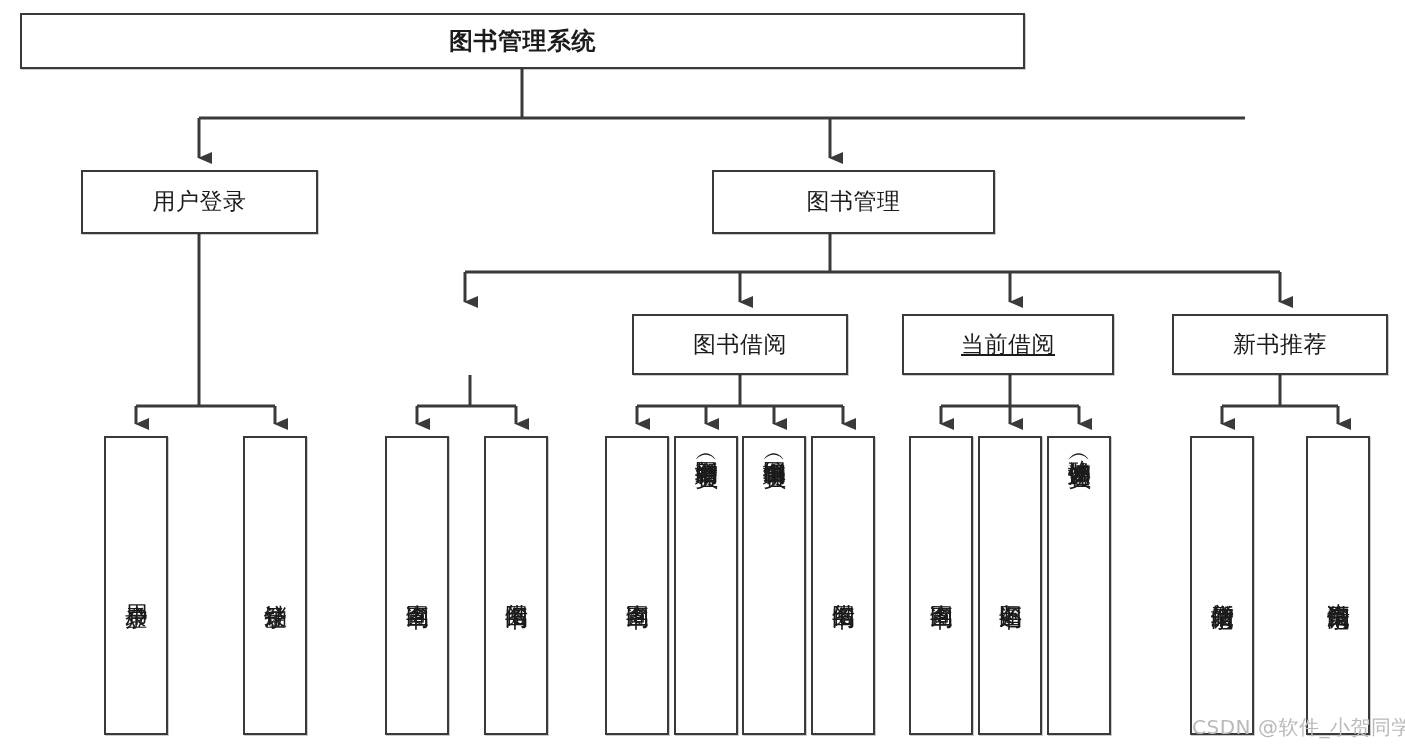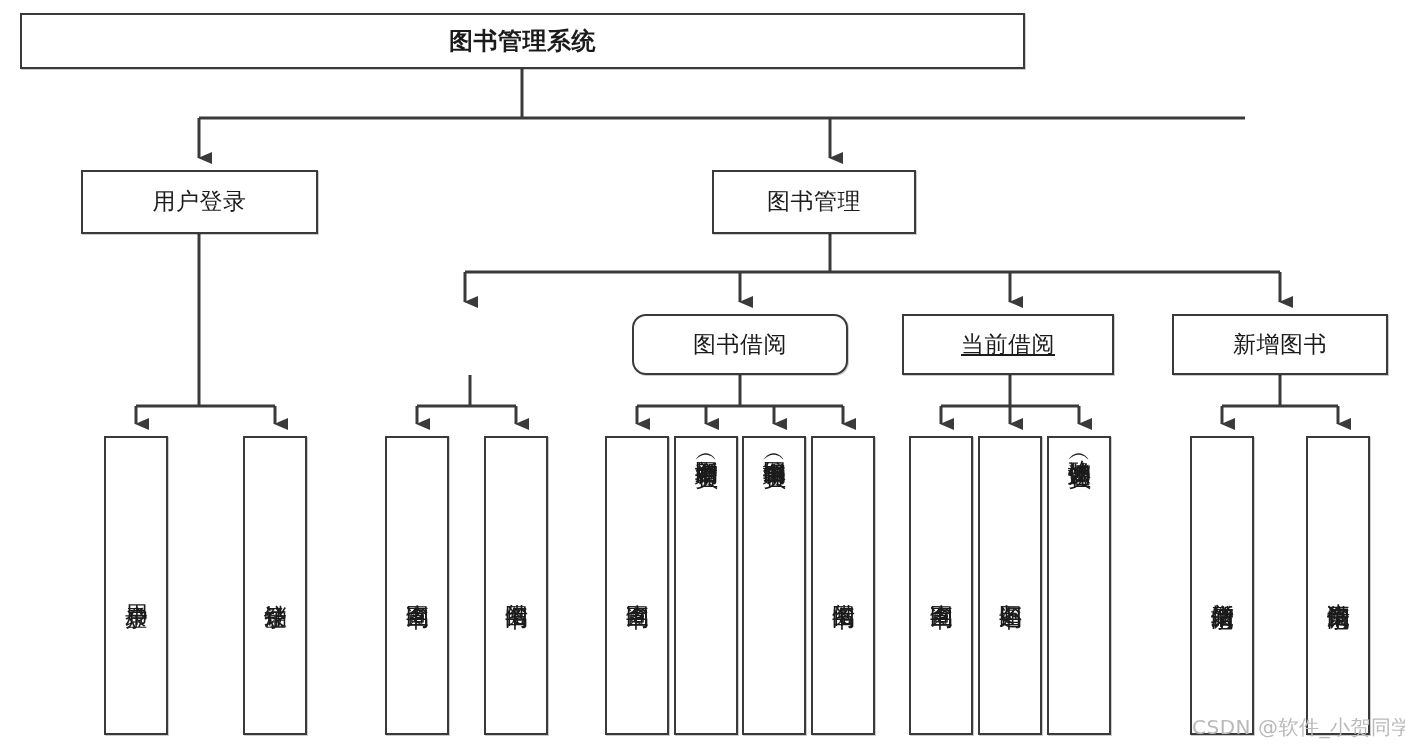--- a/index.html
+++ b/index.html
@@ -128,32 +128,32 @@
     </g>
   </svg>
 
   <div class="node root horizontal" style="left:20px; top:13px; width:1005px; height:56px;font-weight:bold;">
     <span class="node-label">图书管理系统</span>
   </div>
 
   <div class="node horizontal" style="left:81px; top:170px; width:237px; height:64px;">
     <span class="node-label">用户登录</span>
   </div>
-  <div class="node horizontal" style="left:712px; top:170px; width:204px; height:64px;">
+  <div class="node horizontal" style="left:712px; top:170px; width:283px; height:64px;">
     <span class="node-label">图书管理</span>
   </div>
 
-  <div class="node horizontal" style="left:632px; top:314px; width:216px; height:61px;border-radius:14px;">
+  <div class="node horizontal" style="left:632px; top:314px; width:216px; height:61px;">
     <span class="node-label">图书借阅</span>
   </div>
   <div class="node horizontal" style="left:902px; top:314px; width:212px; height:61px;text-decoration:underline;">
     <span class="node-label">当前借阅</span>
   </div>
   <div class="node horizontal" style="left:1172px; top:314px; width:216px; height:61px;">
-    <span class="node-label">新增图书</span>
+    <span class="node-label">新书推荐</span>
   </div>
 
   <div class="node vertical v-center" style="left:104px; top:436px; width:64px; height:299px;">
     <span class="node-label">用户登录</span>
   </div>
   <div class="node vertical v-center" style="left:243px; top:436px; width:64px; height:299px;">
     <span class="node-label">注销登录</span>
   </div>
 
   <div class="node vertical v-center" style="left:385px; top:436px; width:64px; height:299px;">

